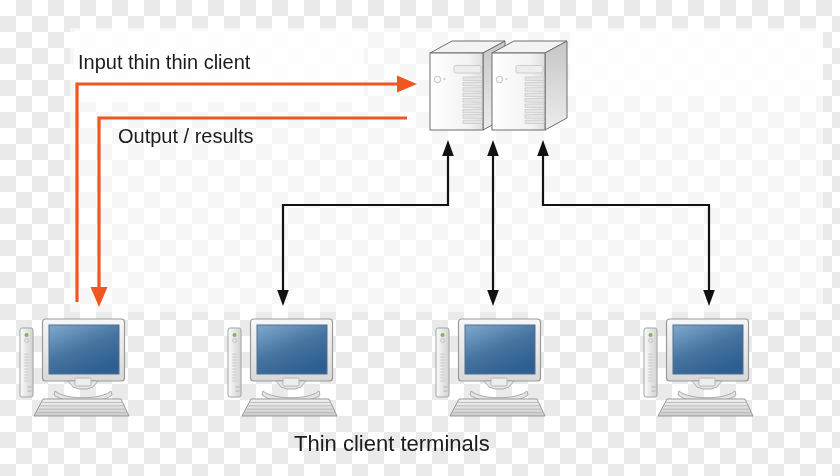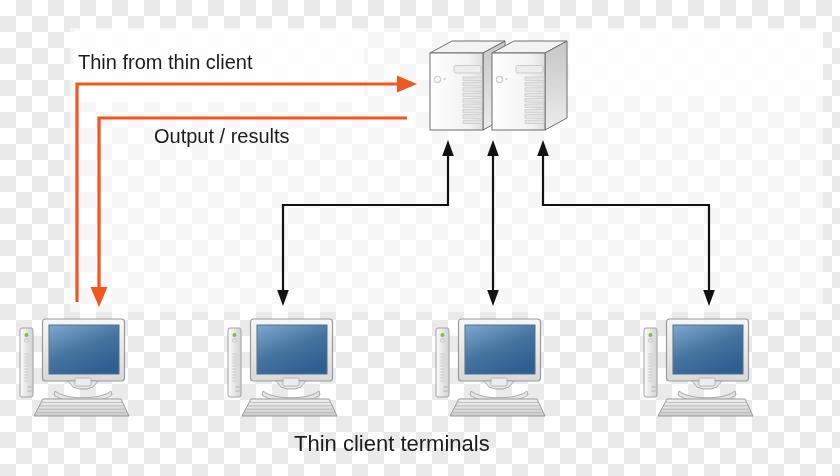--- a/index.html
+++ b/index.html
@@ -19,21 +19,21 @@
   .wash{position:absolute;background:rgba(255,255,255,0.55);}
   .wash-main{left:70px;top:28px;width:753px;height:284px;}
   .wash-input{left:74px;top:30px;width:290px;height:72px;background:rgba(255,255,255,0.75);}
   .wash-servers{left:570px;top:30px;width:253px;height:66px;background:rgba(255,255,255,0.78);}
   svg.art{position:absolute;left:0;top:0;width:840px;height:476px;display:block;}
   .label{
     position:absolute;color:#1c1c1c;white-space:pre-line;
     font-size:20px;line-height:20px;letter-spacing:0;
   }
   .label-input{left:78px;top:52px;}
-  .label-output{left:118px;top:126px;margin-left:36px;}
+  .label-output{left:118px;top:126px;}
   .label-servers{left:581px;top:42px;width:256px;line-height:25px;white-space:normal;}
   .label-terminals{left:294px;top:433px;font-size:22px;line-height:22px;text-align:center;}
 </style>
 </head>
 <body>
 
 <div class="canvas">
 
   <div class="checker"></div>
   <div class="wash wash-main"></div>
@@ -137,17 +137,17 @@
     </g>
 
     <g>
       <use href="#cli" x="19" y="316"></use>
       <use href="#cli" x="227" y="316"></use>
       <use href="#cli" x="435" y="316"></use>
       <use href="#cli" x="643" y="316"></use>
     </g>
   </svg>
 
-  <div class="label label-input">Thin from thin client</div>
+  <div class="label label-input">Input thin thin client</div>
   <div class="label label-output">Output / results</div>
   <div class="label label-terminals">Thin client terminals</div>
 
 </div>
 
 </body></html>

